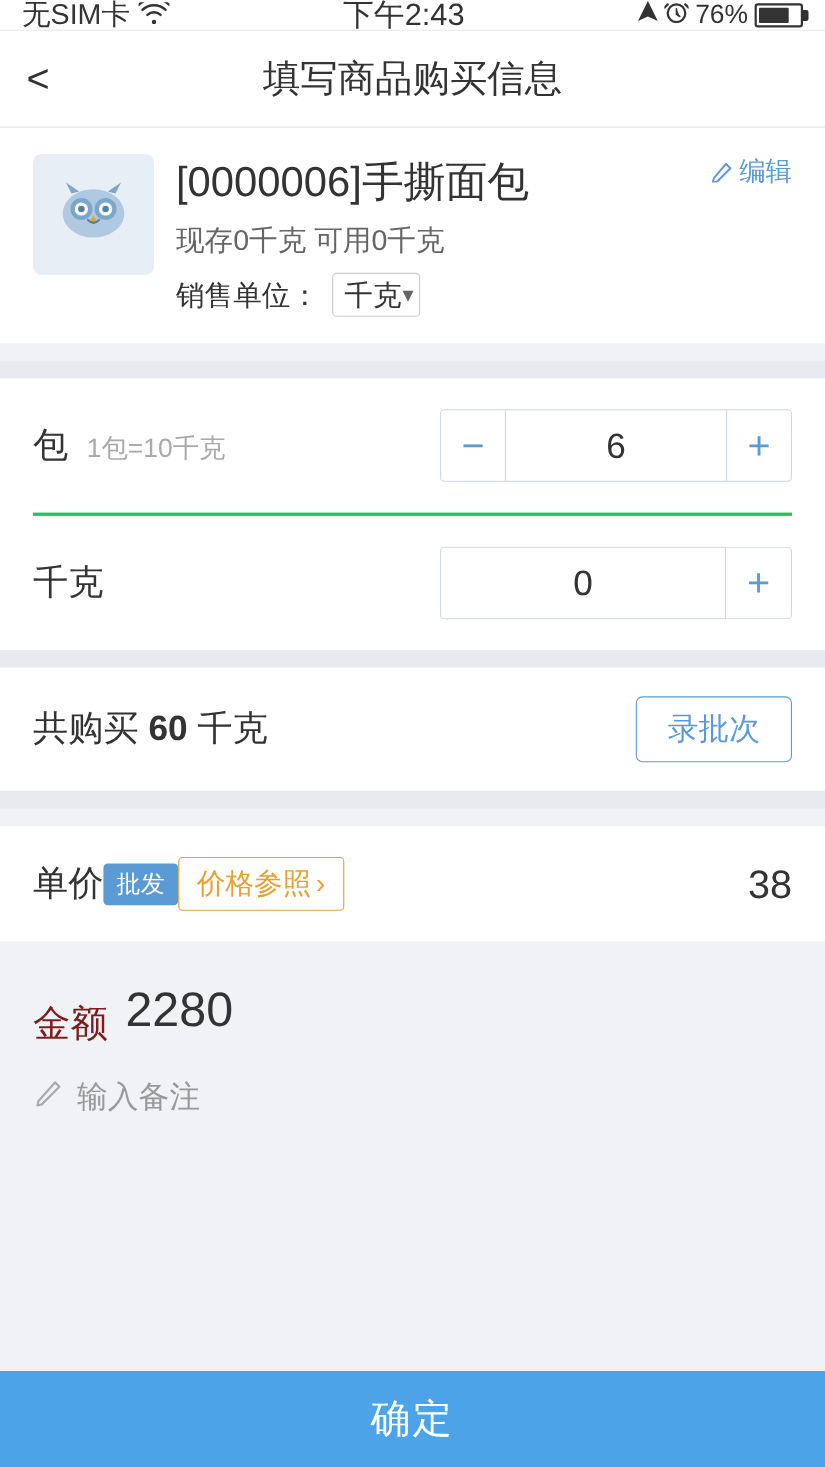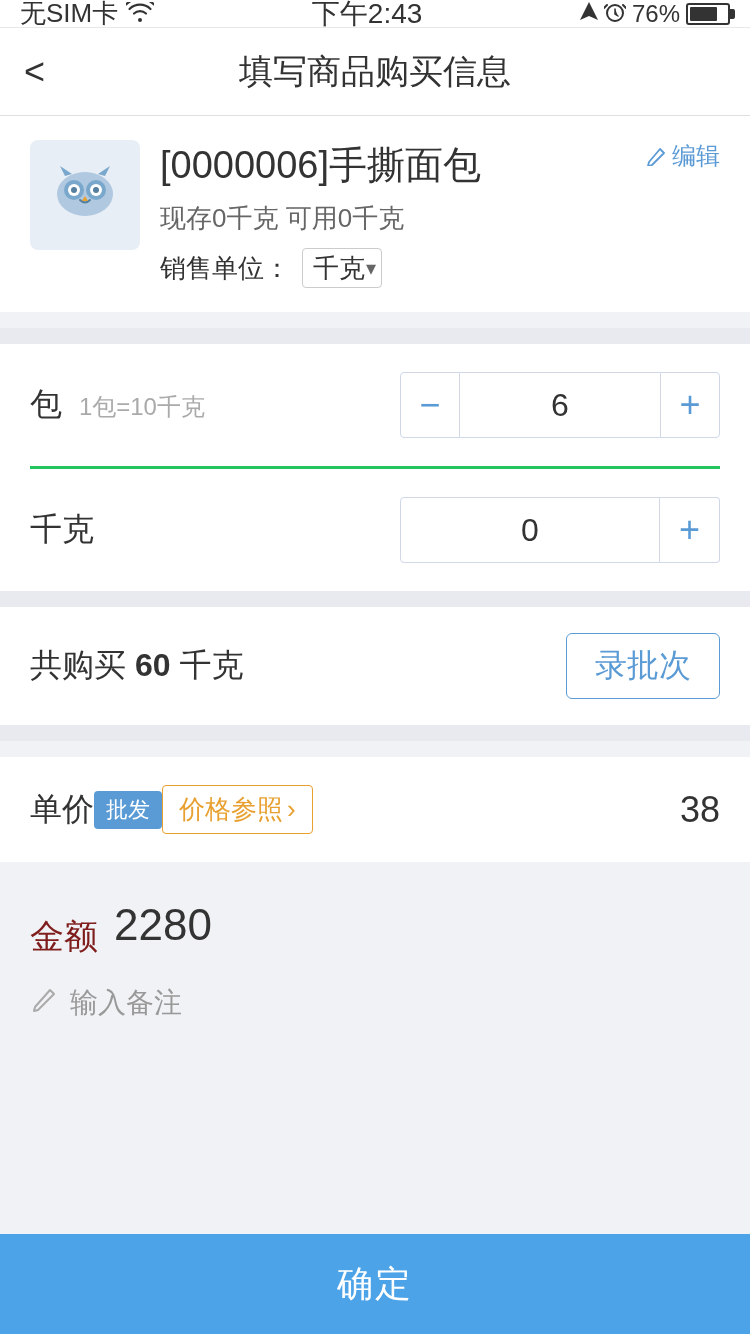--- a/index.html
+++ b/index.html
@@ -234,21 +234,21 @@
       color: #333;
     }
     .total-text span {
       color: #333;
       font-weight: 500;
     }
     .batch-btn {
       border: 1px solid #5b9bd5;
       border-radius: 6px;
       padding: 10px 28px;
-      font-size: 32px;
+      font-size: 28px;
       color: #5b9bd5;
       background: #fff;
       cursor: pointer;
     }
 
     
     .price-section {
       background: #fff;
       padding: 28px 30px;
       margin-top: 16px;
@@ -327,21 +327,21 @@
       background: #f0f2f5;
       height: 340px;
     }
 
     
     .bottom-btn {
       position: fixed;
       bottom: 0;
       left: 0;
       width: 750px;
-      height: 100px;
+      height: 88px;
       background: #4da3e8;
       display: flex;
       align-items: center;
       justify-content: center;
       font-size: 36px;
       color: #fff;
       cursor: pointer;
       font-weight: 400;
       letter-spacing: 2px;
     }

